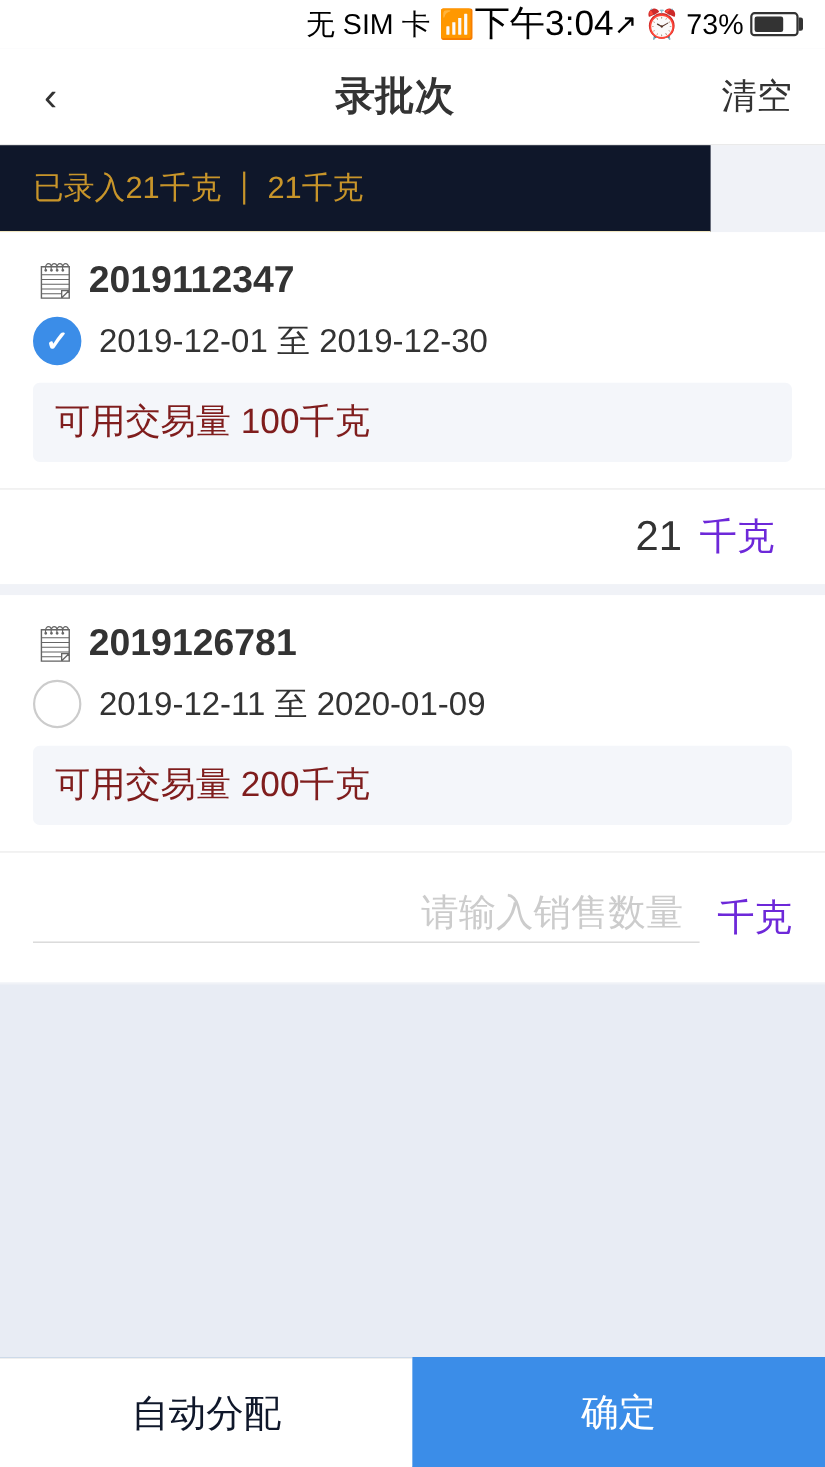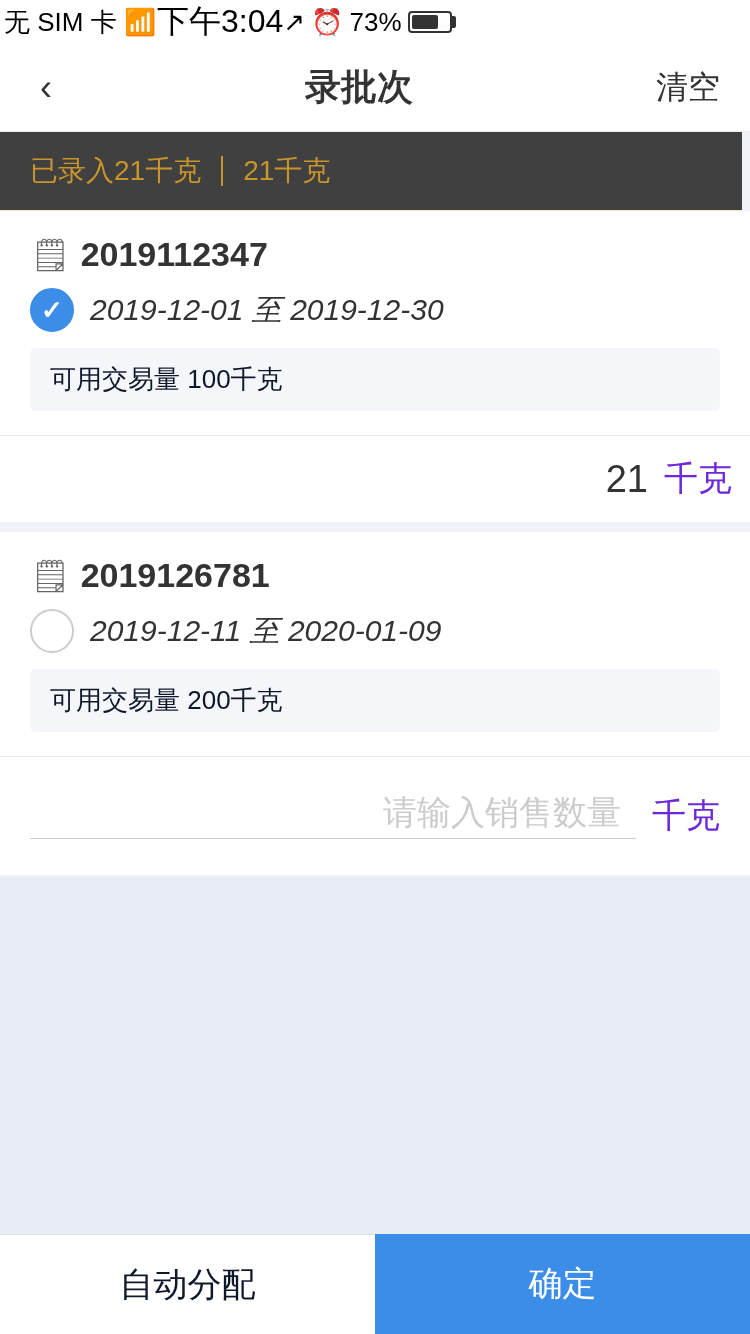--- a/index.html
+++ b/index.html
@@ -12,22 +12,22 @@
       overflow-x: hidden;
     }
 
     
     .status-bar {
       width: 750px;
       height: 44px;
       background: #fff;
       display: flex;
       align-items: center;
-      justify-content: flex-start;
-      padding: 0 4px;
+      justify-content: flex-end;
+      padding: 0 24px;
       font-size: 28px;
       font-weight: 500;
     }
     .status-left {
       display: flex;
       align-items: center;
       gap: 8px;
       font-size: 26px;
     }
     .status-center {
@@ -91,22 +91,22 @@
       color: #333;
     }
     .nav-clear {
       font-size: 32px;
       color: #333;
       cursor: pointer;
     }
 
     
     .summary-bar {
-      width: 742px;
-      background: #404040;
+      width: 646px;
+      background: #0f172a;
       padding: 20px 30px;
       display: flex;
       align-items: center;
       gap: 20px;
       border-bottom: 1px solid #f0e6c0;
     }
     .summary-text {
       font-size: 28px;
       color: #c8952a;
     }
@@ -166,37 +166,36 @@
     .radio-circle.checked::after {
       content: '✓';
       color: #fff;
       font-size: 26px;
       font-weight: bold;
     }
 
     .batch-date {
       font-size: 30px;
       color: #333;
-      font-style: italic;
     }
 
     .available-bar {
       margin: 0 0 0 0;
       background: #f4f6fa;
       border-radius: 6px;
       padding: 14px 20px;
-      font-size: 26px;
-      color: #0f172a;
+      font-size: 32px;
+      color: #7f1d1d;
     }
 
     .quantity-row {
       display: flex;
       align-items: center;
       justify-content: flex-end;
-      padding: 20px 18px;
+      padding: 20px 46px;
       gap: 16px;
       border-top: 1px solid #e8e8e8;
     }
     .quantity-value {
       font-size: 38px;
       font-weight: 500;
       color: #333;
     }
     .quantity-unit {
       font-size: 34px;

